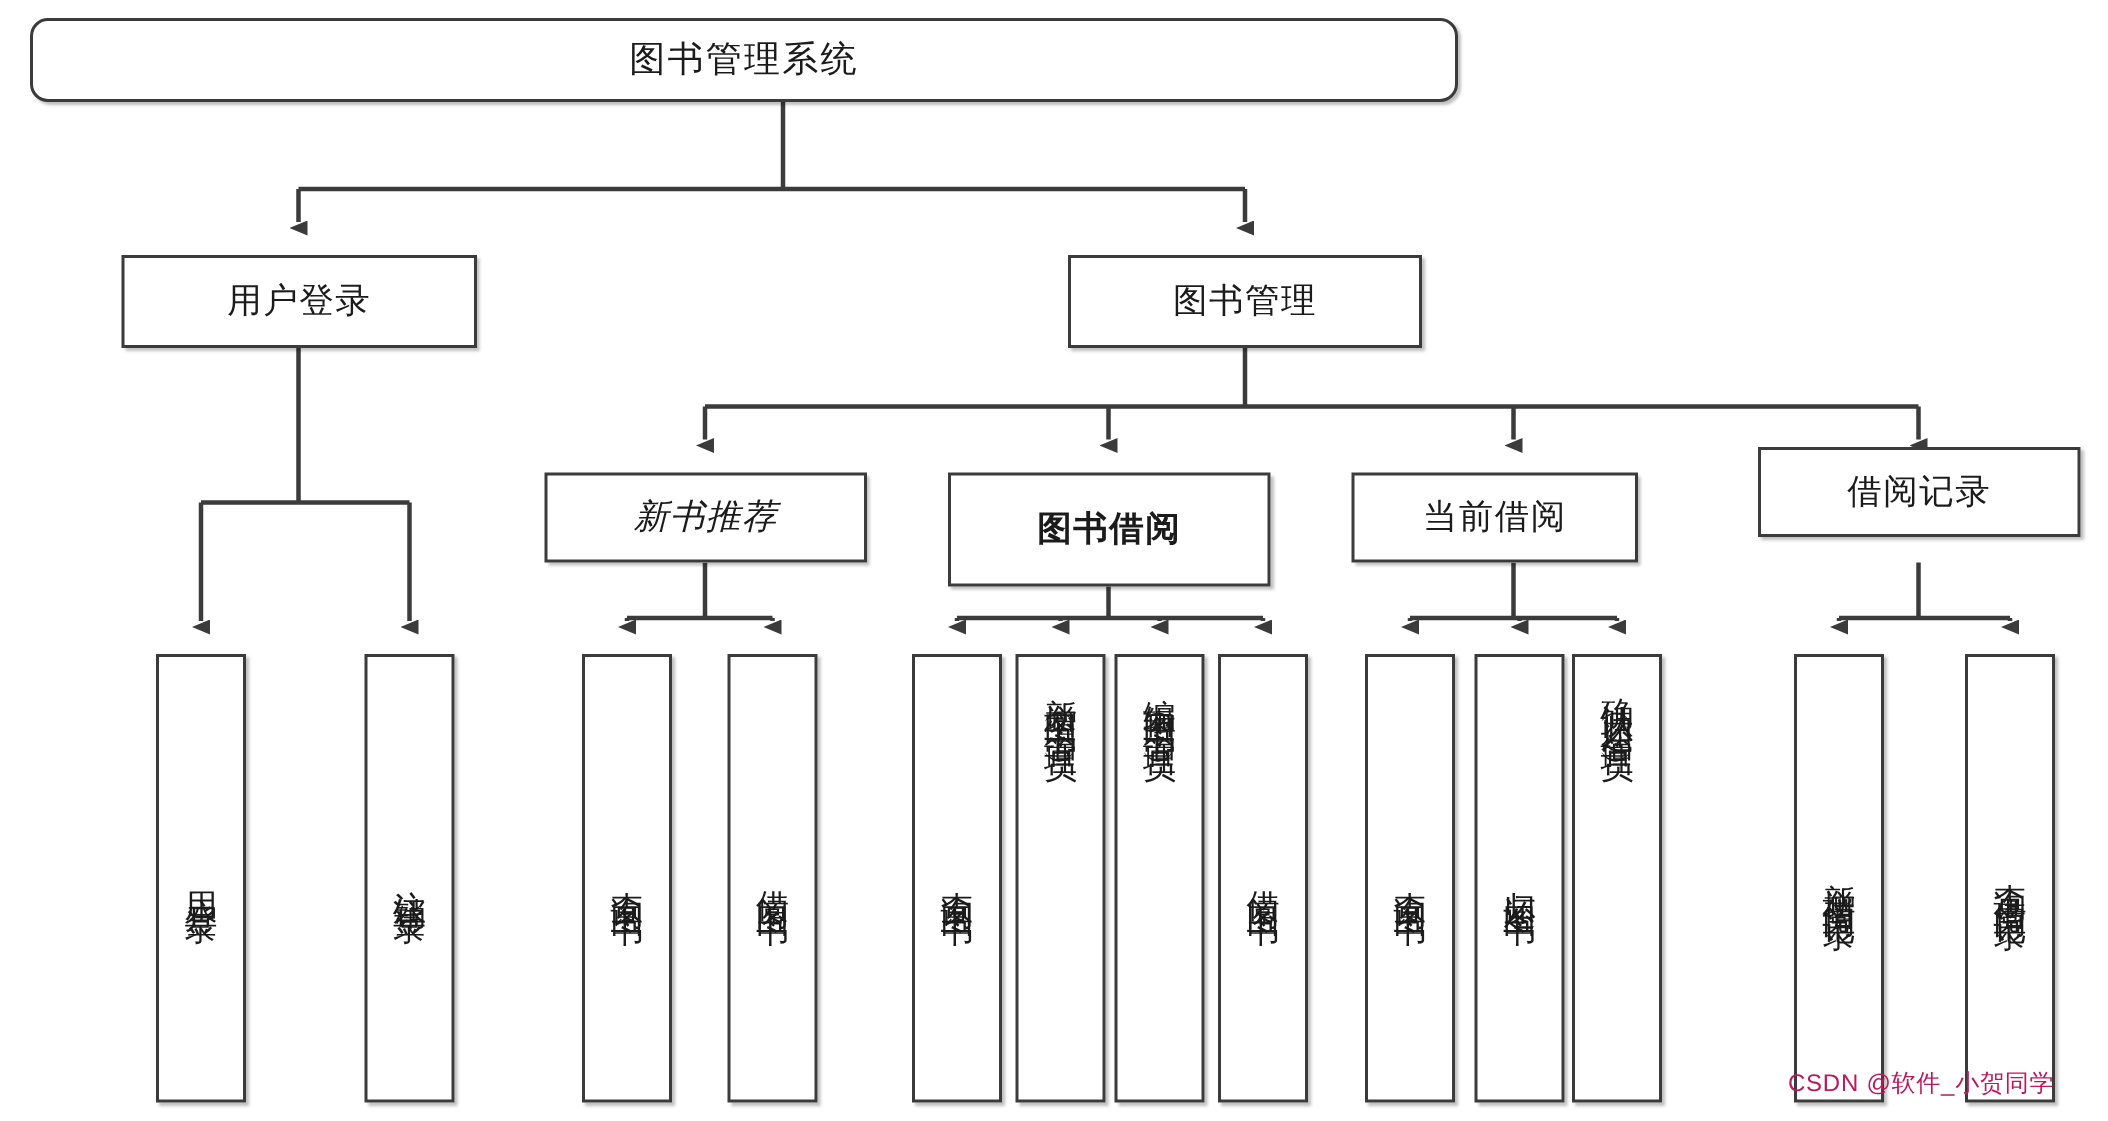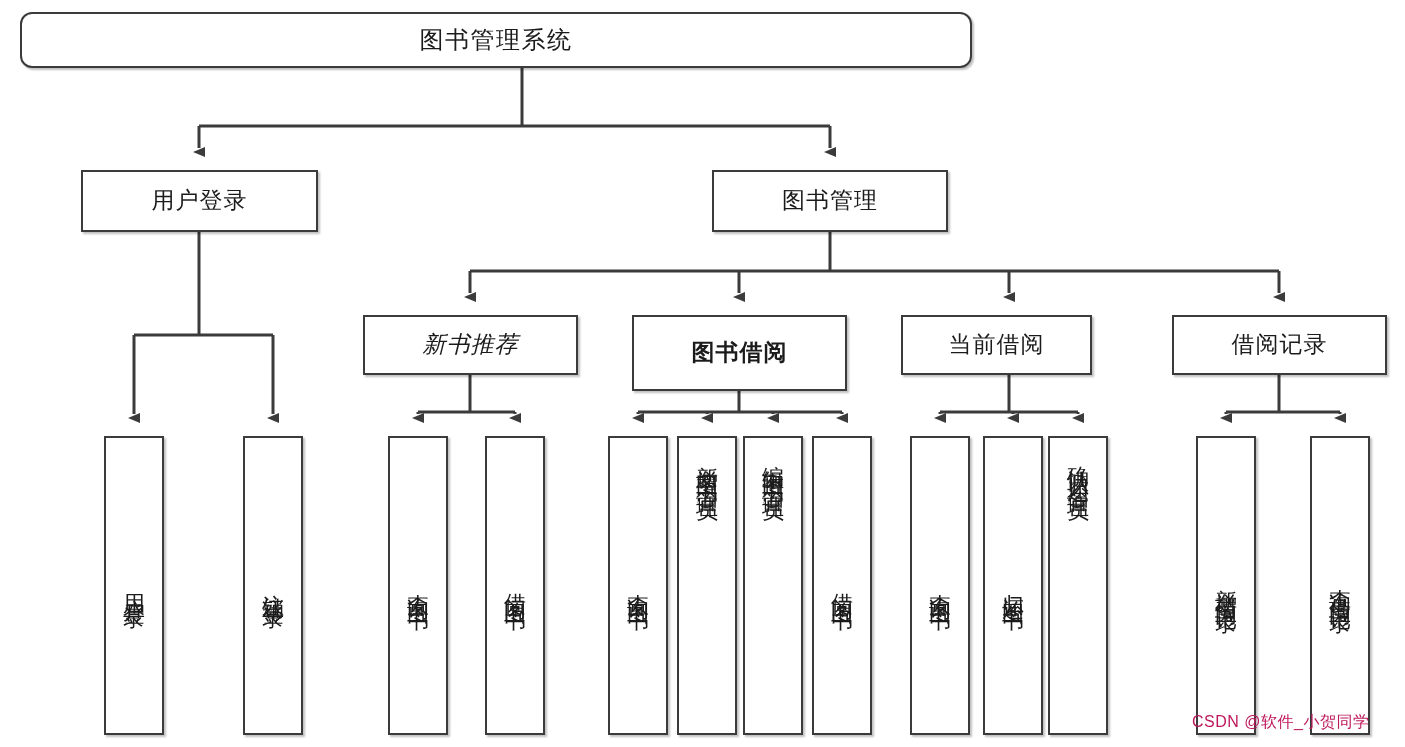--- a/index.html
+++ b/index.html
@@ -108,21 +108,21 @@
   </div>
 
   <div class="node-box" style="left:632px;top:315px;width:215px;height:76px;font-weight:bold;">
     <span class="node-label h-label">图书借阅</span>
   </div>
 
   <div class="node-box" style="left:901px;top:315px;width:191px;height:60px;">
     <span class="node-label h-label">当前借阅</span>
   </div>
 
-  <div class="node-box" style="left:1172px;top:315px;width:215px;height:60px;">
+  <div class="node-box" style="left:1172px;top:298px;width:215px;height:60px;">
     <span class="node-label h-label">借阅记录</span>
   </div>
 
   <div class="node-box v-box mid" style="left:104px;top:436px;width:60px;height:299px;">
     <span class="node-label v-label">用户登录</span>
   </div>
 
   <div class="node-box v-box mid" style="left:243px;top:436px;width:60px;height:299px;">
     <span class="node-label v-label">注销登录</span>
   </div>

